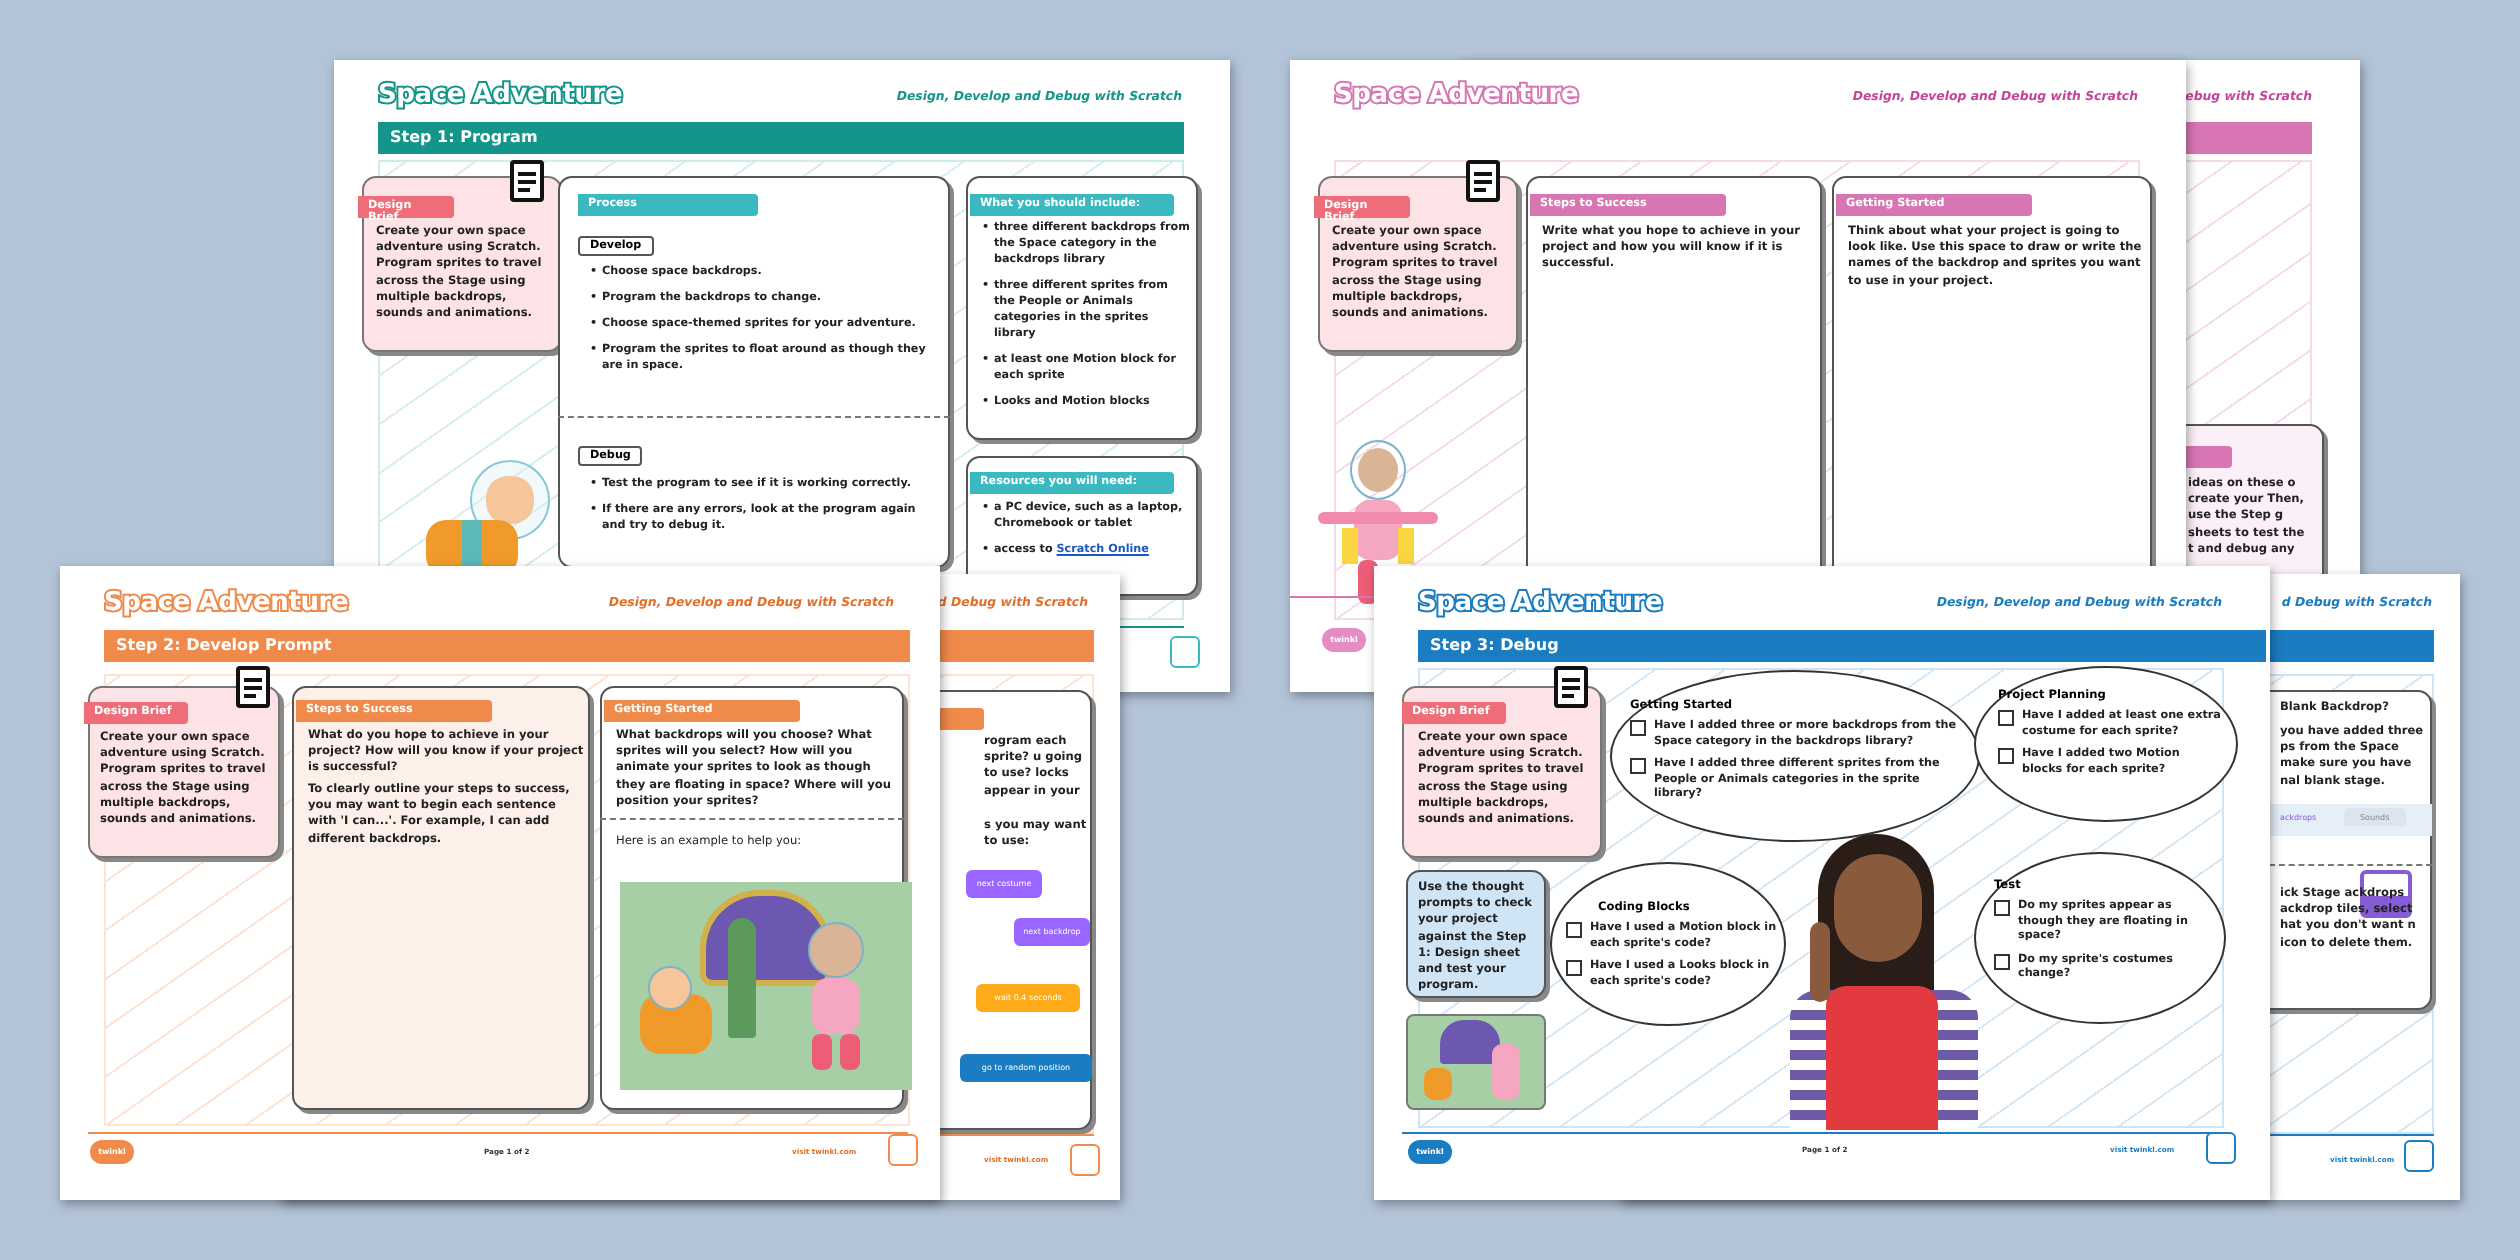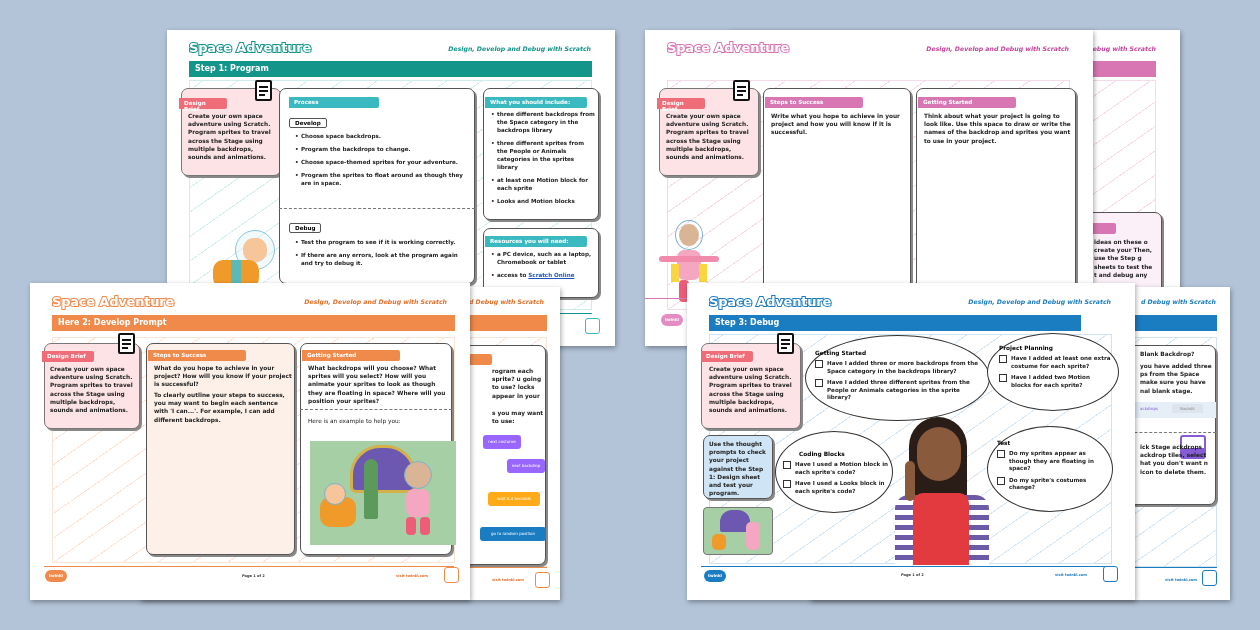--- a/index.html
+++ b/index.html
@@ -150,21 +150,21 @@
   <div class="scratch-block" style="left:367px;top:172px;width:38px;background:#9966ff;">next backdrop</div>
   <div class="scratch-block" style="left:348px;top:205px;width:52px;background:#ffab19;">wait 0.4 seconds</div>
   <div class="scratch-block" style="left:340px;top:240px;width:66px;background:#1a7cc1;">go to random position</div>
   <div class="footer-line" style="left:0;top:280px;width:407px;background:#f08a4b;"></div>
   <div class="footer-url" style="left:352px;top:291px;color:#e46e28;">visit twinkl.com</div>
   <div class="badge" style="left:395px;top:285px;border-color:#f08a4b;"></div>
 </div>
 <div class="sheet" style="left:30px;top:283px;width:440px;height:317px;">
   <div class="sheet-title" style="left:22px;top:11px;-webkit-text-stroke:2px #f08a4b;">Space Adventure</div>
   <div class="sheet-sub" style="right:23px;top:15px;color:#e46e28;">Design, Develop and Debug with Scratch</div>
-  <div class="step-bar" style="left:22px;top:32px;width:403px;background:#f08a4b;">Here 2: Develop Prompt</div>
+  <div class="step-bar" style="left:22px;top:32px;width:403px;background:#f08a4b;">Step 2: Develop Prompt</div>
   <div class="work-area hatch" style="left:22px;top:54px;width:403px;height:226px;border-color:#fde3d4;--hc:#fde3d4;"></div>
 
   <div class="card" style="left:14px;top:60px;width:96px;height:86px;background:#fde3e5;border-color:#777;"></div>
   <div class="card-label" style="left:12px;top:68px;width:52px;background:#ef6d78;">Design Brief</div>
   <div class="doc-icon" style="left:88px;top:50px;">
       <i style="top:4px;width:9px"></i>
       <i style="top:8px;width:9px"></i>
       <i style="top:12px;width:6px"></i>
     </div>
   <div class="txt" style="left:20px;top:82px;width:86px;">Create your own space adventure using Scratch. Program sprites to travel across the Stage using multiple backdrops, sounds and animations.</div>
@@ -211,21 +211,21 @@
   <div class="dash-line" style="left:300px;top:145px;width:106px;"></div>
   <div style="position:absolute;left:370px;top:148px;width:26px;height:24px;border:2px solid #855cd6;border-radius:3px;background:linear-gradient(#fff 55%,#855cd6 55%);"></div>
   <div class="txt" style="left:330px;top:156px;width:76px;">ick Stage ackdrops ackdrop tiles, select hat you don't want n icon to delete them.</div>
   <div class="footer-line" style="left:0;top:280px;width:407px;background:#1a7cc1;"></div>
   <div class="footer-url" style="left:355px;top:291px;color:#1a7cc1;">visit twinkl.com</div>
   <div class="badge" style="left:392px;top:283px;border-color:#1a7cc1;"></div>
 </div>
 <div class="sheet" style="left:687px;top:283px;width:448px;height:317px;">
   <div class="sheet-title" style="left:22px;top:11px;-webkit-text-stroke:2px #1a7cc1;">Space Adventure</div>
   <div class="sheet-sub" style="right:24px;top:15px;color:#1a7cc1;">Design, Develop and Debug with Scratch</div>
-  <div class="step-bar" style="left:22px;top:32px;width:372px;background:#1a7cc1;">Step 3: Debug</div>
+  <div class="step-bar" style="left:22px;top:32px;width:424px;background:#1a7cc1;">Step 3: Debug</div>
   <div class="work-area hatch" style="left:22px;top:51px;width:403px;height:230px;border-color:#cfe3f3;--hc:#d6e7f5;"></div>
 
   <div class="card" style="left:14px;top:60px;width:100px;height:86px;background:#fde3e5;border-color:#777;"></div>
   <div class="card-label" style="left:14px;top:68px;width:52px;background:#ef6d78;">Design Brief</div>
   <div class="doc-icon" style="left:90px;top:50px;">
       <i style="top:4px;width:9px"></i>
       <i style="top:8px;width:9px"></i>
       <i style="top:12px;width:6px"></i>
     </div>
   <div class="txt" style="left:22px;top:82px;width:88px;">Create your own space adventure using Scratch. Program sprites to travel across the Stage using multiple backdrops, sounds and animations.</div>

